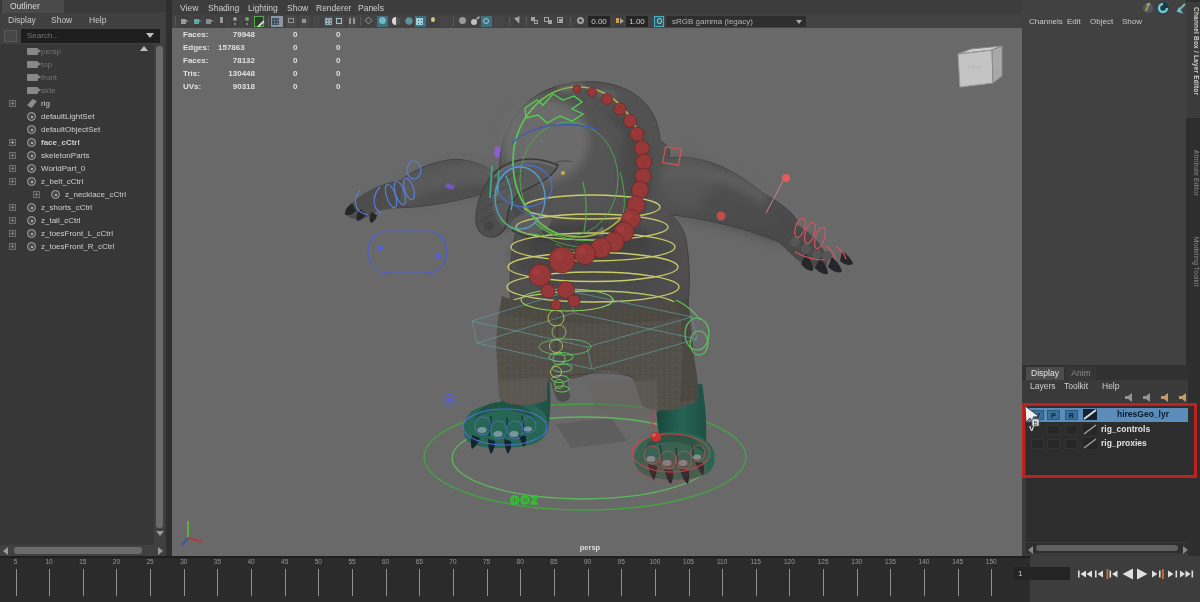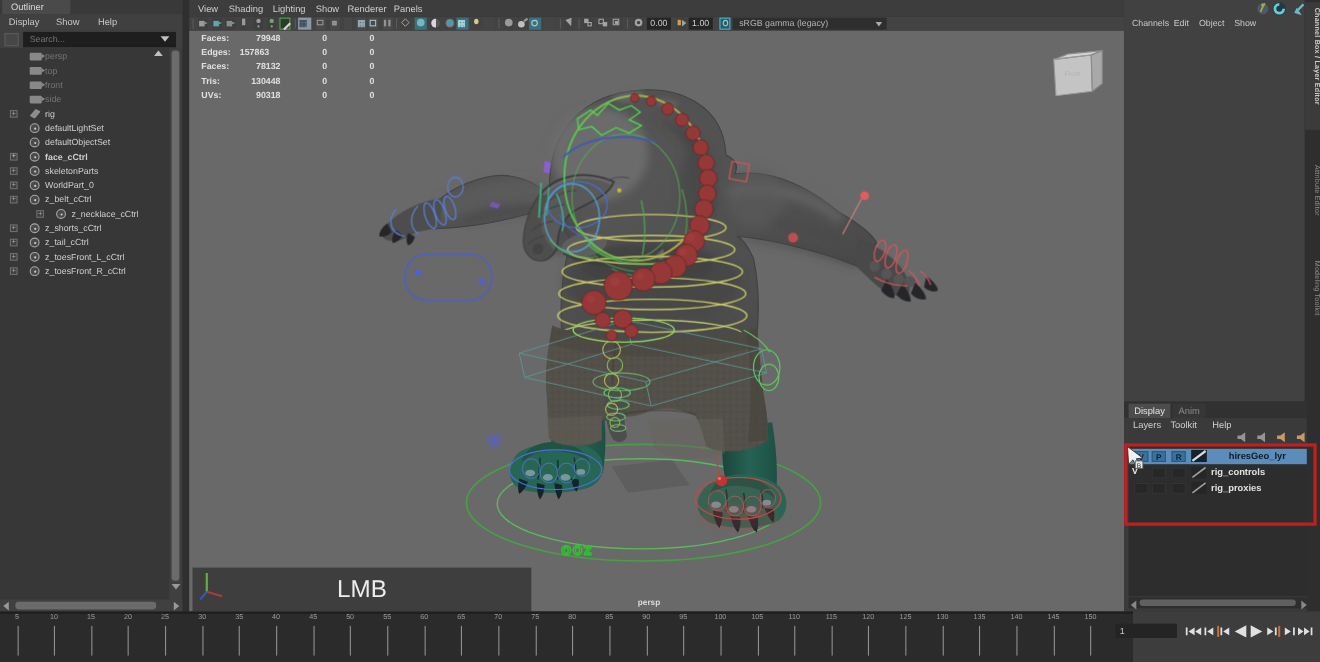--- a/index.html
+++ b/index.html
@@ -641,21 +641,20 @@
 <circle cx="721" cy="216" r="4.5" fill="#d05050" opacity="0.85"></circle>
 <g fill="none" stroke="#d4555f" stroke-width="1.2">
  <ellipse cx="800" cy="228" rx="4.5" ry="10" transform="rotate(18 800 228)"></ellipse>
  <ellipse cx="810" cy="233" rx="4.5" ry="11" transform="rotate(18 810 233)"></ellipse>
  <ellipse cx="820" cy="238" rx="4.5" ry="11" transform="rotate(18 820 238)"></ellipse>
  <path d="M826,246 q8,6 10,14"></path>
  <path d="M836,246 q8,6 10,13"></path>
  <path d="M795,252 q14,8 30,8"></path>
 </g>
 </svg></div>
-  <div class="abs" id="lmb">LMB</div>
   <div class="abs" id="persp">persp</div>
 
   <div class="abs" id="rpanel"></div>
   <div class="abs" id="rp-menu">
     <span style="left:3px">Channels</span>
       <span style="left:41px">Edit</span>
       <span style="left:64px">Object</span>
       <span style="left:96px">Show</span>
   </div>
   <div class="abs" id="rtabs"></div>

